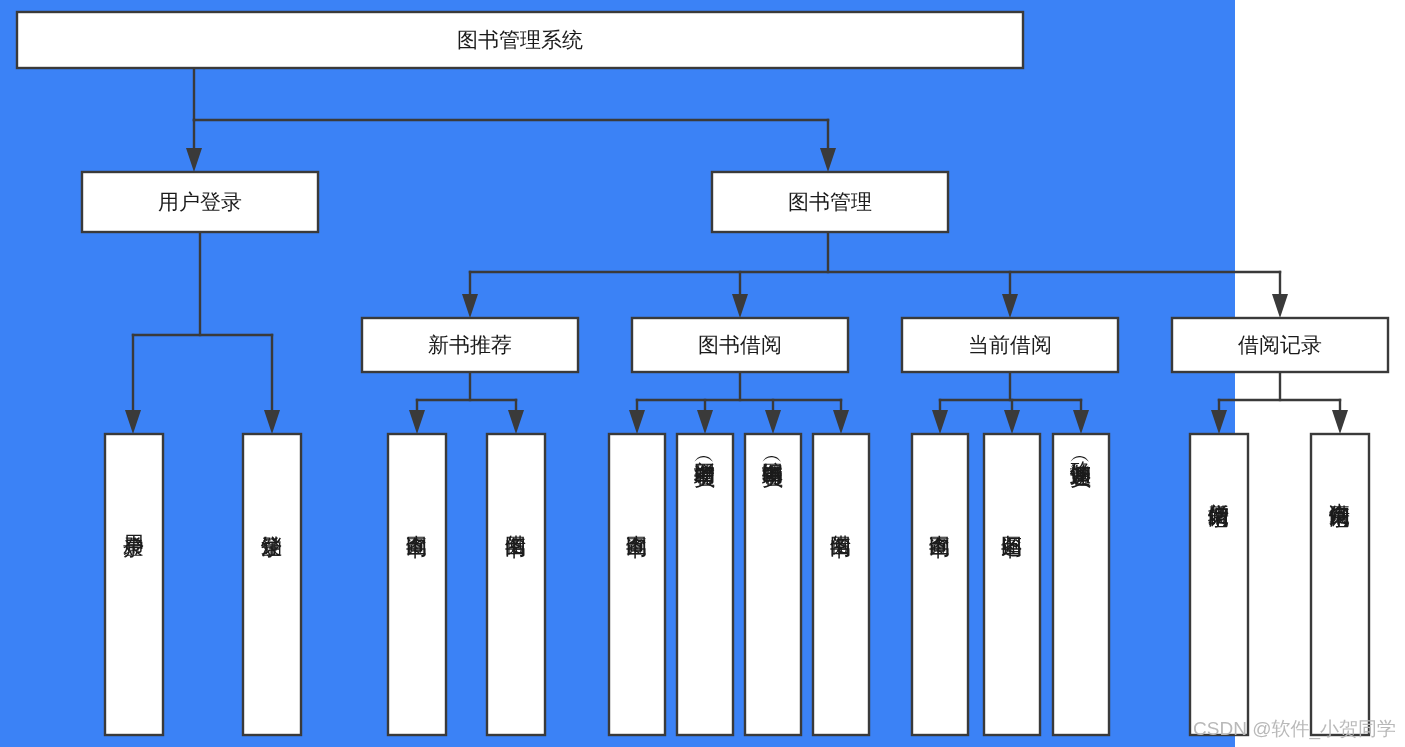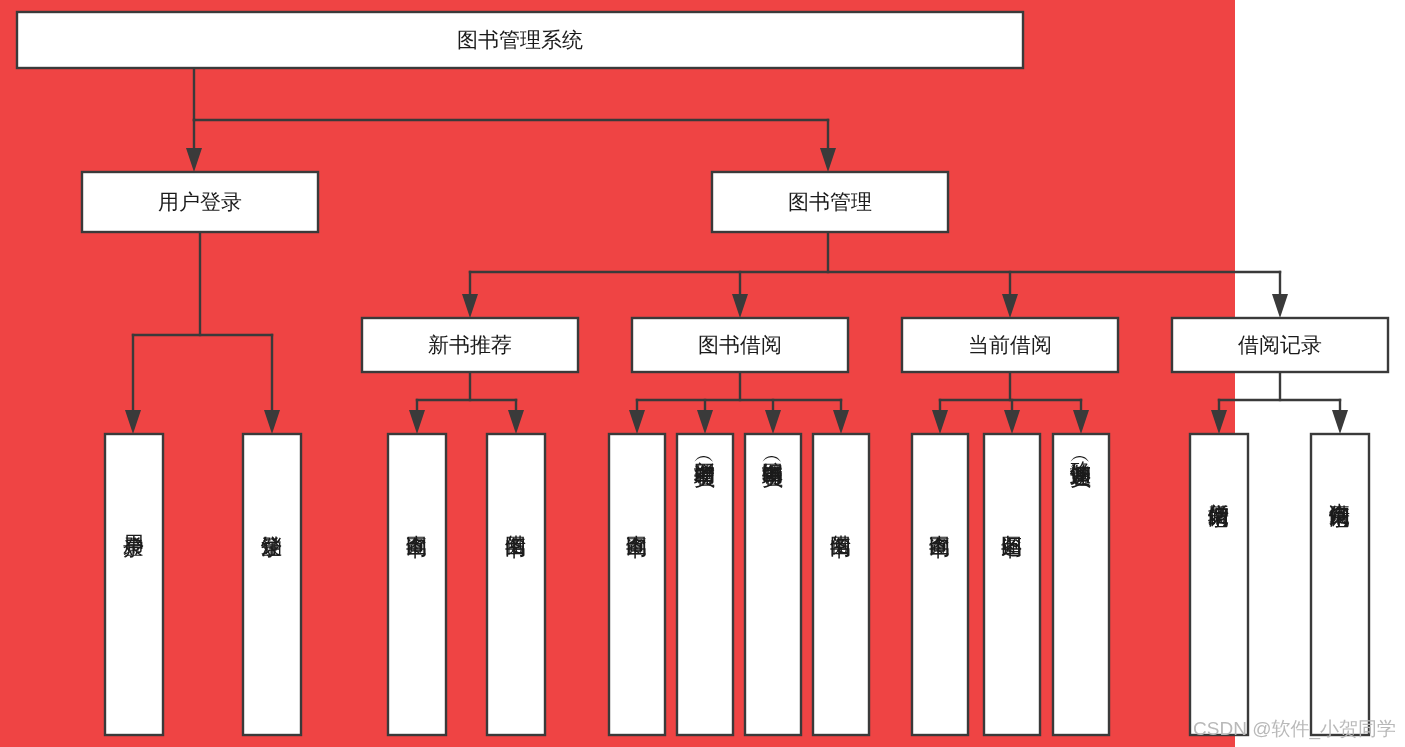--- a/index.html
+++ b/index.html
@@ -10,21 +10,21 @@
   body {
     width: 1405px;
     height: 747px;
     font-family: "Liberation Sans", sans-serif;
     overflow: hidden;
   }
   #diagram-root {
     position: relative;
     width: 1235px;
     height: 747px;
-    background: #ef4444;
+    background: #3b82f6;
   }
   svg.diagram-canvas {
     position: absolute;
     left: 0;
     top: 0;
     width: 1405px;
     height: 747px;
     display: block;
   }
   .node-box {

